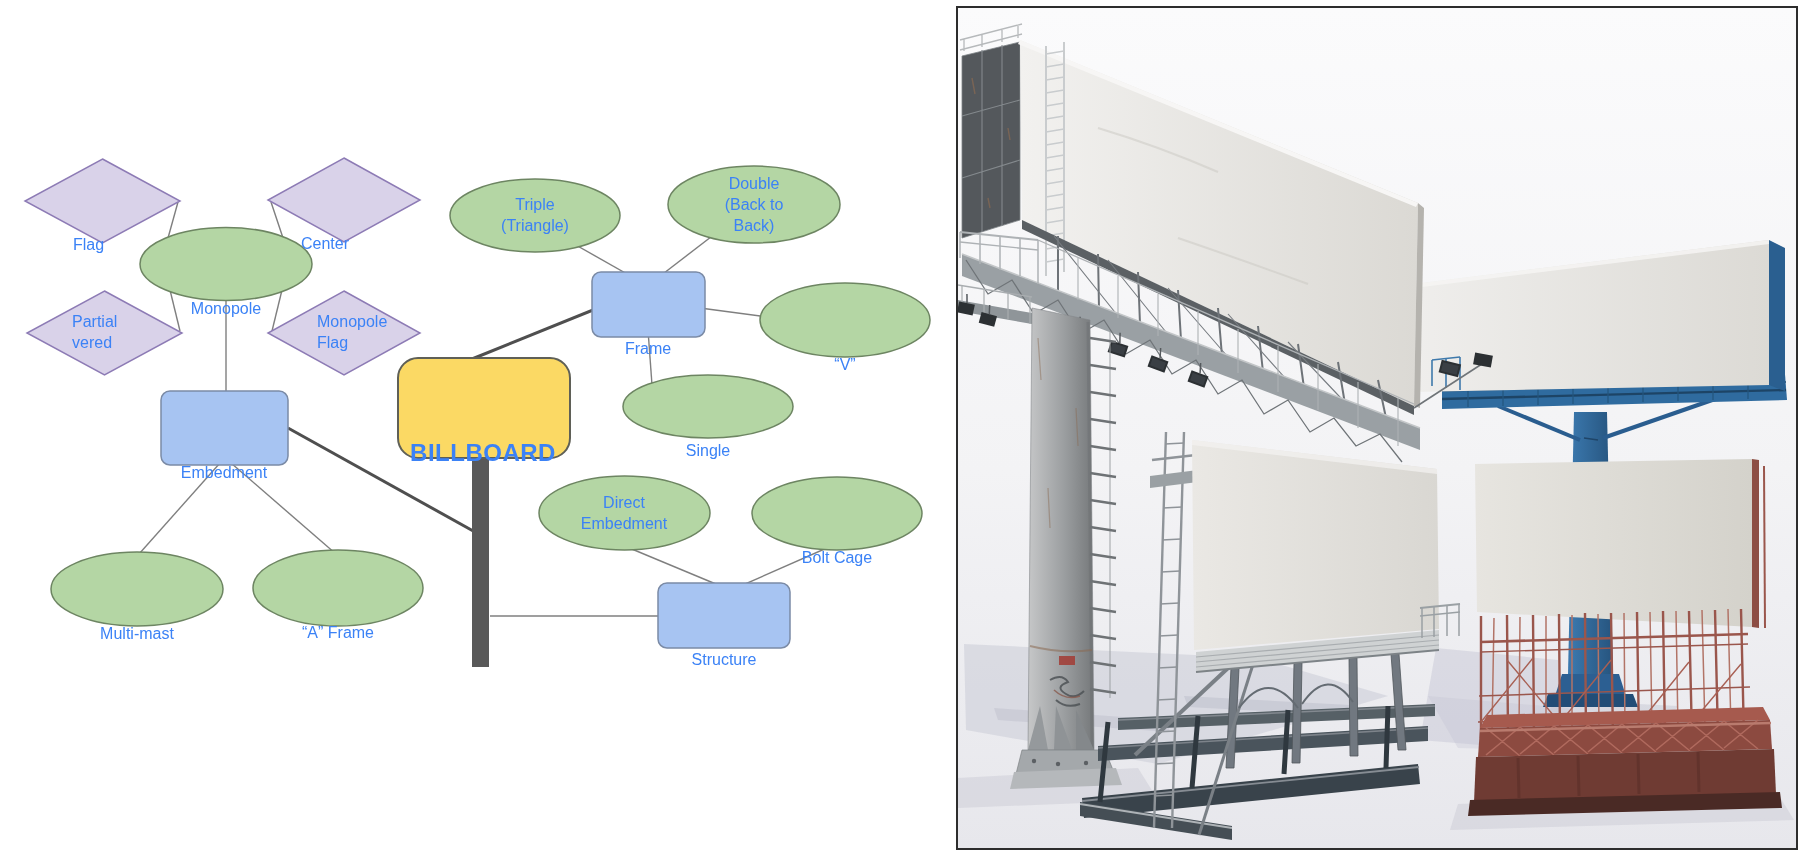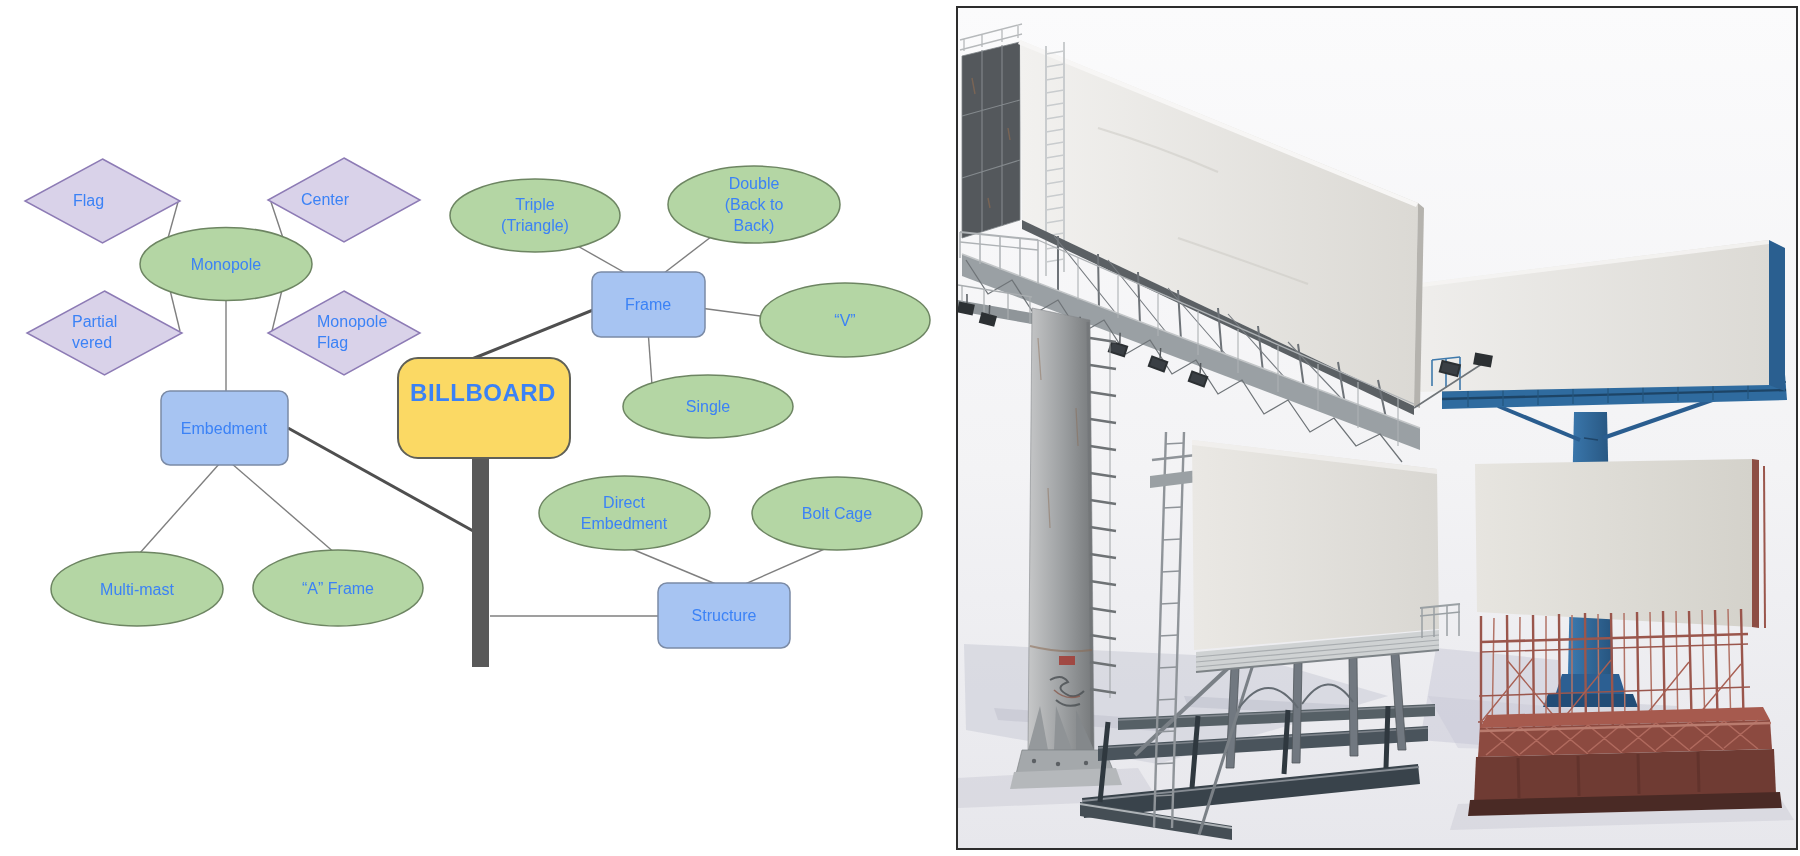--- a/index.html
+++ b/index.html
@@ -6,21 +6,21 @@
   body{width:1800px;height:856px;position:relative;overflow:hidden;
        font-family:"Liberation Sans","DejaVu Sans",sans-serif;color:#111;}
   #stage{position:absolute;inset:0;background:#ffffff;}
   
   #diagram{position:absolute;left:0;top:0;width:956px;height:856px;}
   #diagram svg{position:absolute;left:0;top:0;}
   .lbl{position:absolute;font-size:16px;line-height:21px;color:#3b82f6;z-index:3;}
   .lbl-c{transform:translate(-50%,-50%);text-align:center;}
   .lbl-la{text-align:left;}
   .lbl-title{font-size:24px;font-weight:bold;letter-spacing:.5px;}
-  .nowrap{white-space:nowrap;}
+  .nowrap{white-space:nowrap;margin-top:44px;}
   
   #photo{position:absolute;left:956px;top:6px;width:838px;height:840px;
          border:2px solid #2d2d2d;background:linear-gradient(#fbfbfc,#f3f3f5 55%,#e7e7ec);}
   #photo svg{display:block;}
 </style>
 </head>
 <body>
 
 <div id="stage">
 
@@ -78,21 +78,21 @@
     <div class="lbl lbl-c" style="left:754px;top:204px;width:92px">Double (Back to Back)</div>
     <div class="lbl lbl-c nowrap" style="left:845px;top:320px">“V”</div>
     <div class="lbl lbl-c nowrap" style="left:708px;top:406px">Single</div>
     <div class="lbl lbl-c nowrap" style="left:137px;top:589px">Multi-mast</div>
     <div class="lbl lbl-c nowrap" style="left:338px;top:588px">“A” Frame</div>
     <div class="lbl lbl-c" style="left:624px;top:513px;width:120px">Direct Embedment</div>
     <div class="lbl lbl-c nowrap" style="left:837px;top:513px">Bolt Cage</div>
     <div class="lbl lbl-c nowrap" style="left:648px;top:304px">Frame</div>
     <div class="lbl lbl-c nowrap" style="left:224px;top:428px">Embedment</div>
     <div class="lbl lbl-c nowrap" style="left:724px;top:615px">Structure</div>
-    <div class="lbl lbl-c lbl-title nowrap" style="left:483px;top:392px">BILLBOARD</div>
+    <div class="lbl lbl-c lbl-title nowrap" style="left:483px;top:408px">BILLBOARD</div>
   </div>
 
   <div id="photo">
     <svg width="838" height="840" viewBox="0 0 838 840">
       <defs>
         <linearGradient id="faceA" x1="0" y1="0" x2="1" y2="0">
           <stop offset="0" stop-color="#f2f1ef"></stop>
             <stop offset="1" stop-color="#dbd9d4"></stop>
         </linearGradient>
         <linearGradient id="faceB" x1="0" y1="0" x2="1" y2="0">

